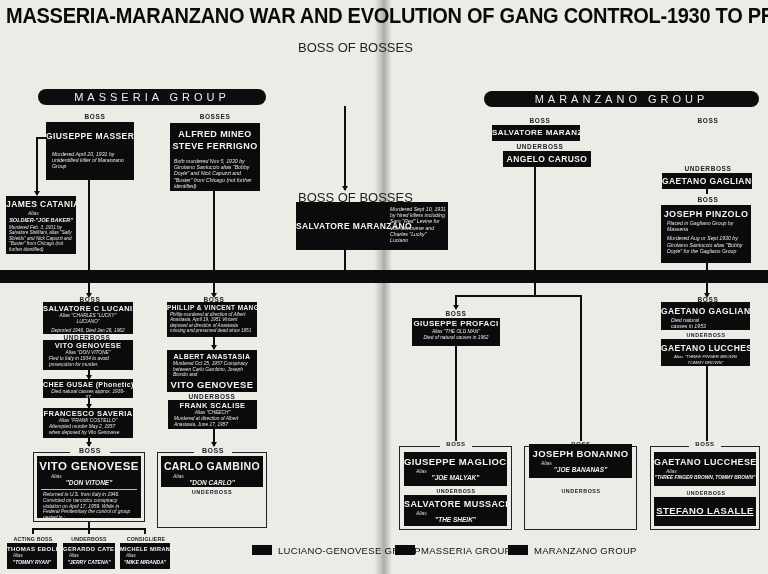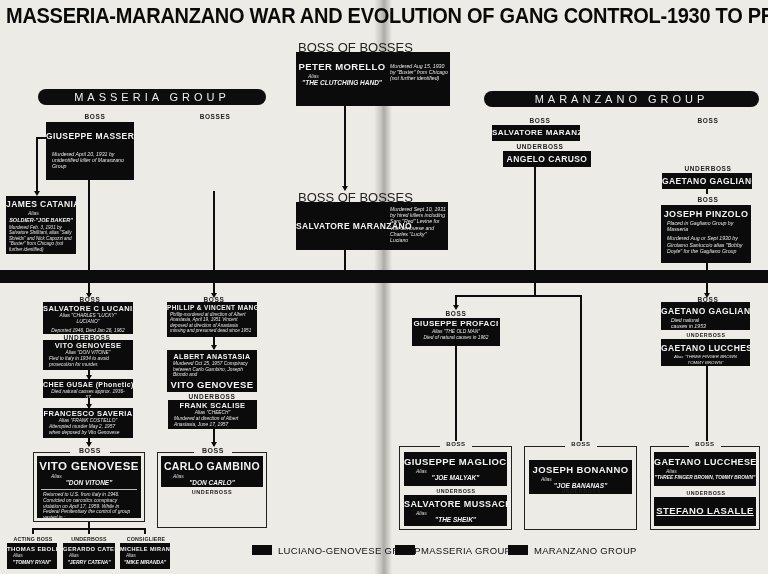--- a/index.html
+++ b/index.html
@@ -53,28 +53,20 @@
 
 <div class="canvas">
   <div class="fold"></div>
 
   <div class="title">MASSERIA-MARANZANO WAR AND EVOLUTION OF GANG CONTROL-1930 TO PRESENT</div>
 
   <div class="group-pill" style="left:38px;top:89px;width:228px;">MASSERIA GROUP</div>
   <div class="group-pill" style="left:484px;top:91px;width:275px;">MARANZANO GROUP</div>
 
   <div class="lbl big" style="left:298px;top:40px;width:100px;">BOSS OF BOSSES</div>
-  <div class="box" style="left:296px;top:52px;width:154px;height:54px;">
-    <div style="position:absolute;left:0;top:9px;width:92px;">
-      <div class="nm">PETER MORELLO</div>
-      <div class="al">Alias</div>
-      <div class="nk">"THE CLUTCHING HAND"</div>
-    </div>
-    <div class="ds" style="position:absolute;left:92px;top:11px;width:62px;padding:0 2px;">Murdered Aug 15, 1930 by "Buster" from Chicago (not further identified)</div>
-  </div>
   <div class="line" style="left:344px;top:106px;width:2px;height:84px;"></div>
   <div class="arrow" style="left:342px;top:186px;"></div>
 
   <div class="lbl big" style="left:298px;top:190px;width:100px;">BOSS OF BOSSES</div>
   <div class="box" style="left:296px;top:202px;width:152px;height:48px;">
     <div class="nm" style="position:absolute;left:0;top:18px;width:90px;font-size:8.5px;">SALVATORE MARANZANO</div>
     <div class="ds" style="position:absolute;left:92px;top:4px;width:60px;padding:0 2px;">Murdered Sept 10, 1931 by hired killers including Sam "Red" Levine for Vito Genovese and Charles "Lucky" Luciano</div>
   </div>
   <div class="line" style="left:344px;top:250px;width:2px;height:20px;"></div>
 
@@ -89,20 +81,25 @@
   <div class="arrow" style="left:34px;top:191px;"></div>
 
   <div class="box" style="left:6px;top:196px;width:70px;height:58px;">
     <div class="nm" style="margin-top:2px;font-size:8.5px;">JAMES CATANIA</div>
     <div class="al" style="padding-left:22px;">Alias</div>
     <div class="nk" style="font-size:5.5px;">SOLDIER-"JOE BAKER"</div>
     <div class="ds" style="padding:0 3px;font-size:4.6px;line-height:5.4px;margin-top:1px;">Murdered Feb. 3, 1931 by Salvatore Shillitani, alias "Sally Shields" and Nick Capuzzi and "Buster" from Chicago (not further identified)</div>
   </div>
 
   <div class="lbl" style="left:190px;top:113px;width:50px;">BOSSES</div>
+  <div class="box" style="left:170px;top:123px;width:90px;height:68px;">
+    <div class="nm" style="margin-top:5px;font-size:9px;">ALFRED MINEO</div>
+    <div class="nm" style="font-size:9px;">STEVE FERRIGNO</div>
+    <div class="ds" style="margin-top:6px;padding:0 4px;">Both murdered Nov 5, 1930 by Girolamo Santuccio alias "Bobby Doyle" and Nick Capuzzi and "Buster" from Chicago (not further identified)</div>
+  </div>
   <div class="line" style="left:213px;top:191px;width:2px;height:79px;"></div>
 
   <div class="lbl" style="left:520px;top:117px;width:40px;">BOSS</div>
   <div class="box" style="left:492px;top:125px;width:88px;height:16px;">
     <div class="nm" style="font-size:8px;line-height:16px;">SALVATORE MARANZANO</div>
   </div>
   <div class="lbl" style="left:510px;top:143px;width:60px;">UNDERBOSS</div>
   <div class="box" style="left:503px;top:151px;width:88px;height:16px;">
     <div class="nm" style="font-size:8.5px;line-height:16px;">ANGELO CARUSO</div>
   </div>
@@ -245,21 +242,21 @@
   </div>
   <div class="lbl" style="left:430px;top:488px;width:52px;font-size:5.3px;">UNDERBOSS</div>
   <div class="box" style="left:404px;top:495px;width:103px;height:31px;">
     <div class="nm" style="margin-top:3px;font-size:9px;">SALVATORE MUSSACHIO</div>
     <div class="al">Alias</div>
     <div class="nk">"THE SHEIK"</div>
   </div>
 
   <div class="frame" style="left:524px;top:446px;width:113px;height:84px;"></div>
   <div class="lbl" style="left:565px;top:441px;width:32px;background:#ecebe6;font-size:6px;">BOSS</div>
-  <div class="box" style="left:529px;top:460px;width:103px;height:34px;">
+  <div class="box" style="left:529px;top:444px;width:103px;height:34px;">
     <div class="nm" style="margin-top:4px;font-size:9.5px;">JOSEPH BONANNO</div>
     <div class="al">Alias</div>
     <div class="nk">"JOE BANANAS"</div>
   </div>
   <div class="lbl" style="left:555px;top:488px;width:52px;font-size:5.3px;">UNDERBOSS</div>
 
   <div class="line" style="left:706px;top:283px;width:2px;height:13px;"></div>
   <div class="arrow" style="left:704px;top:293px;"></div>
   <div class="lbl" style="left:688px;top:296px;width:40px;">BOSS</div>
   <div class="box" style="left:661px;top:302px;width:89px;height:28px;">

